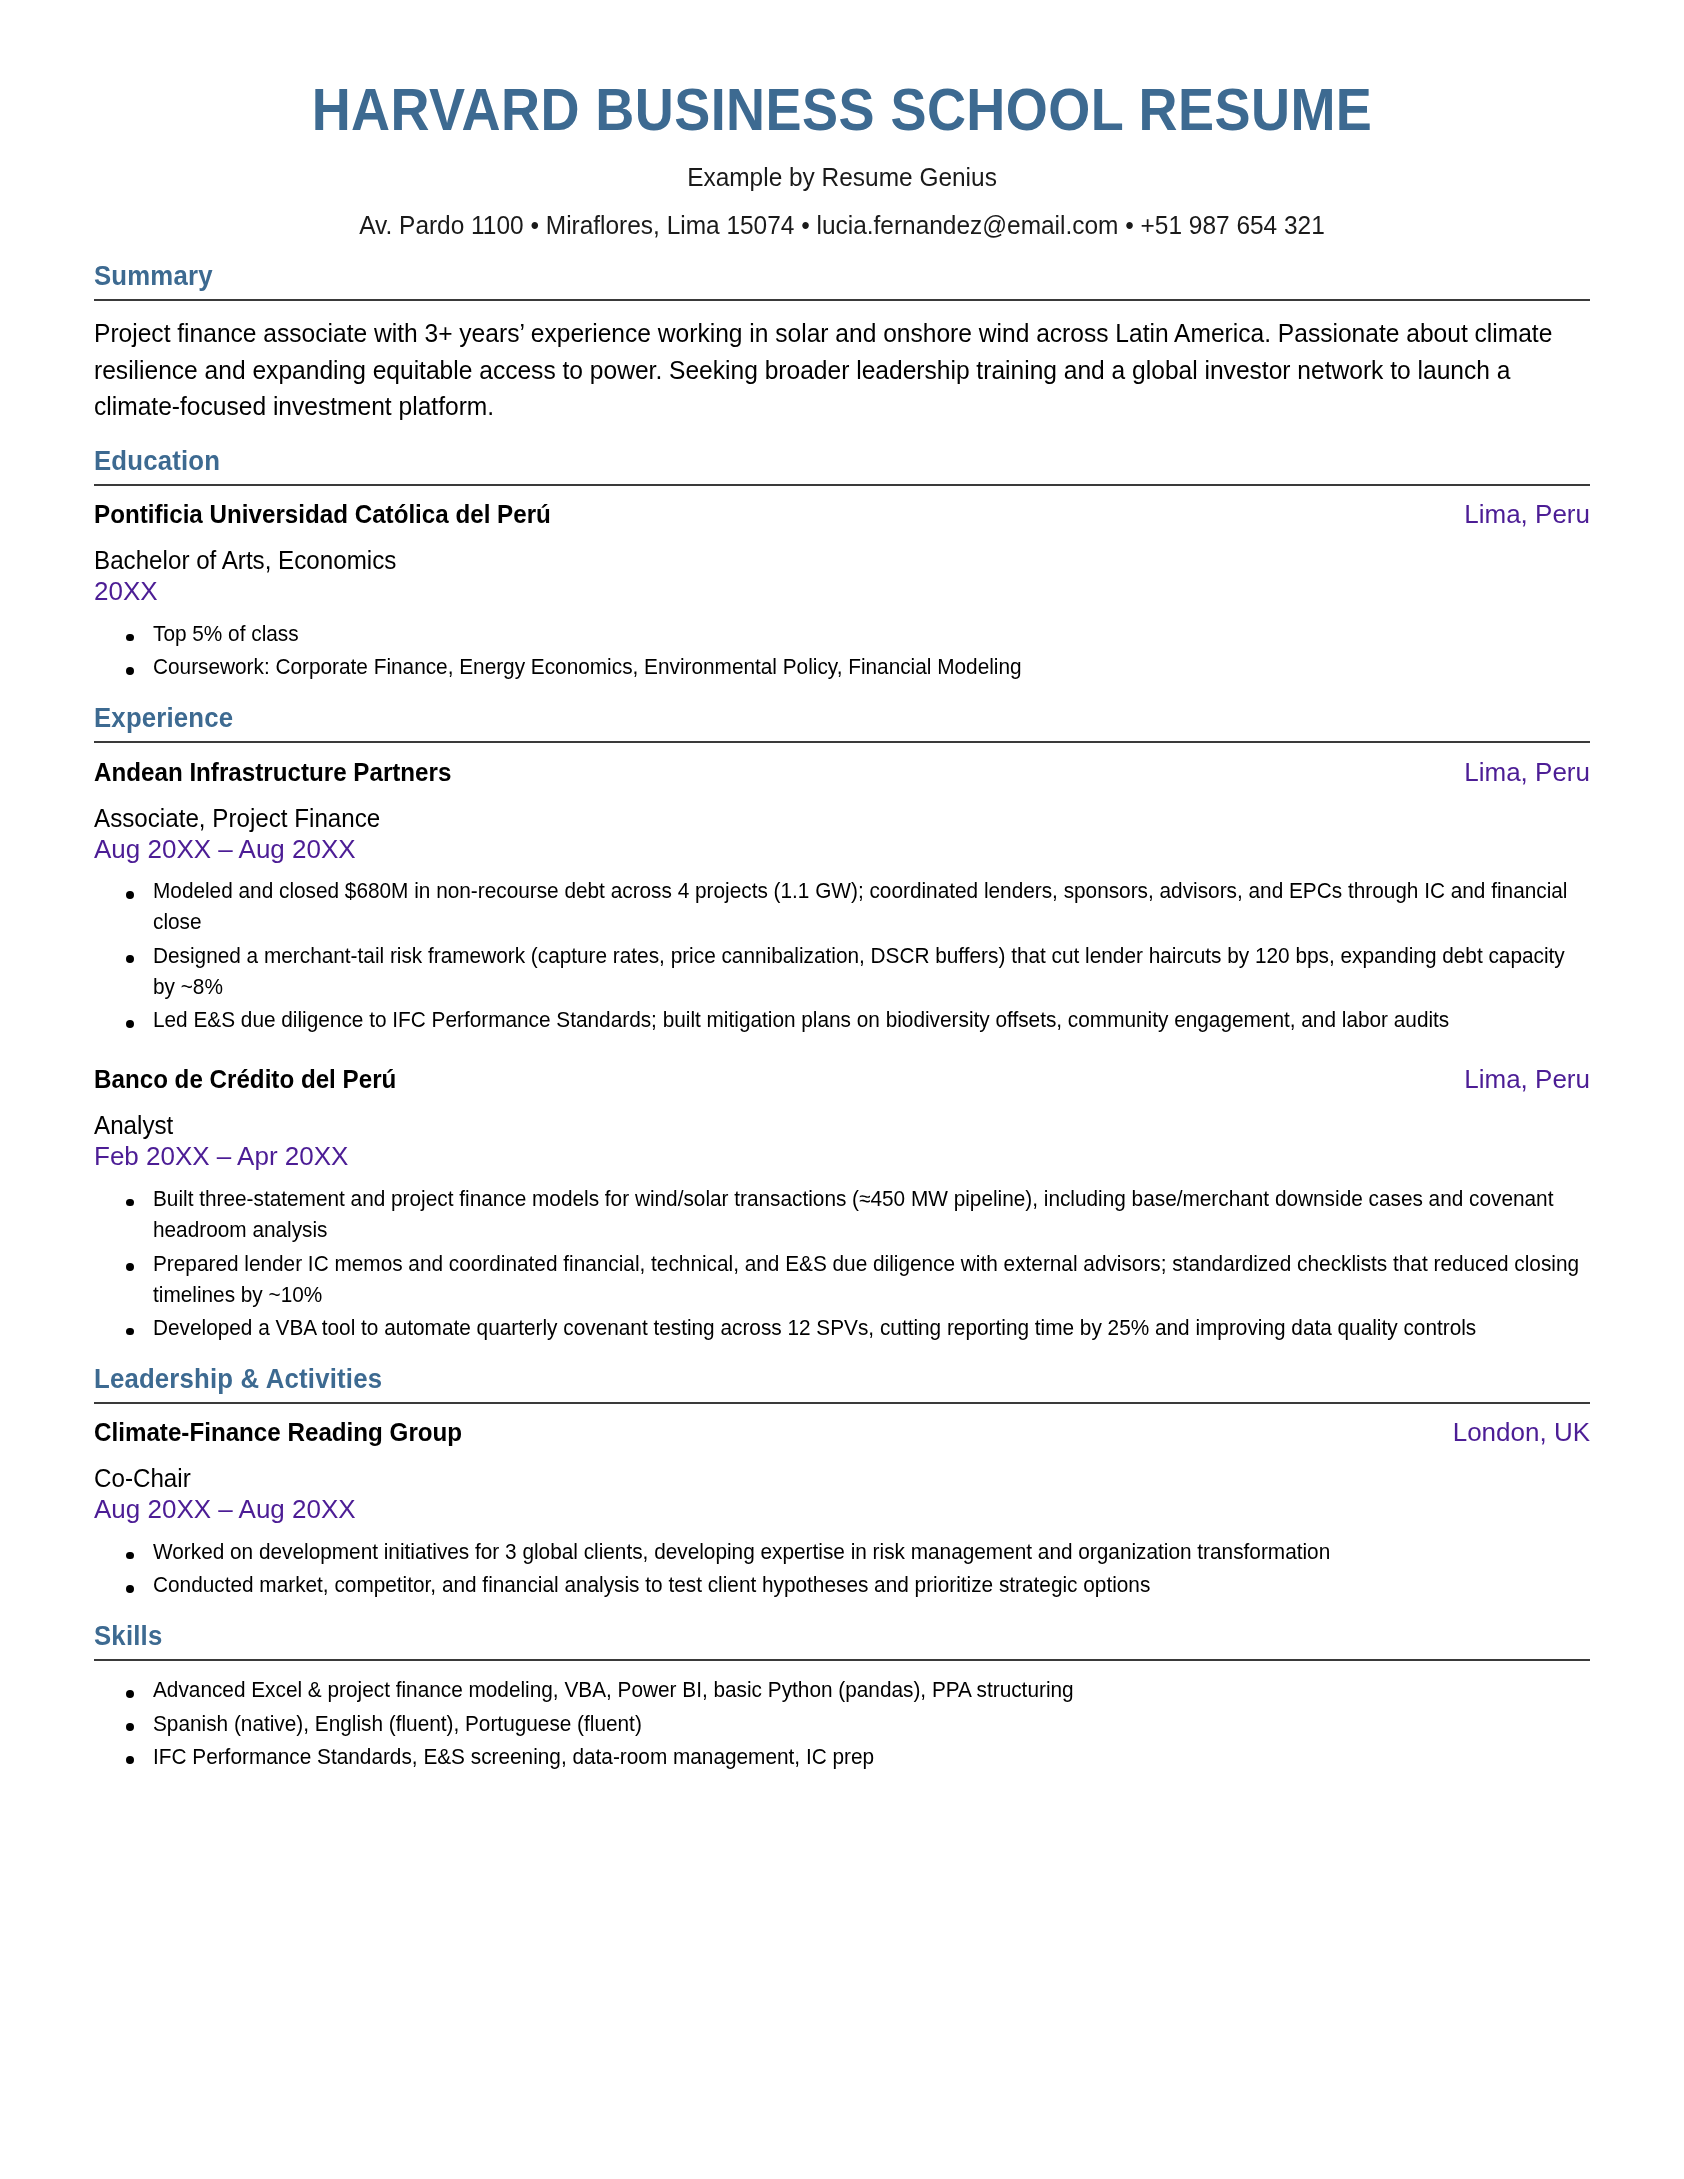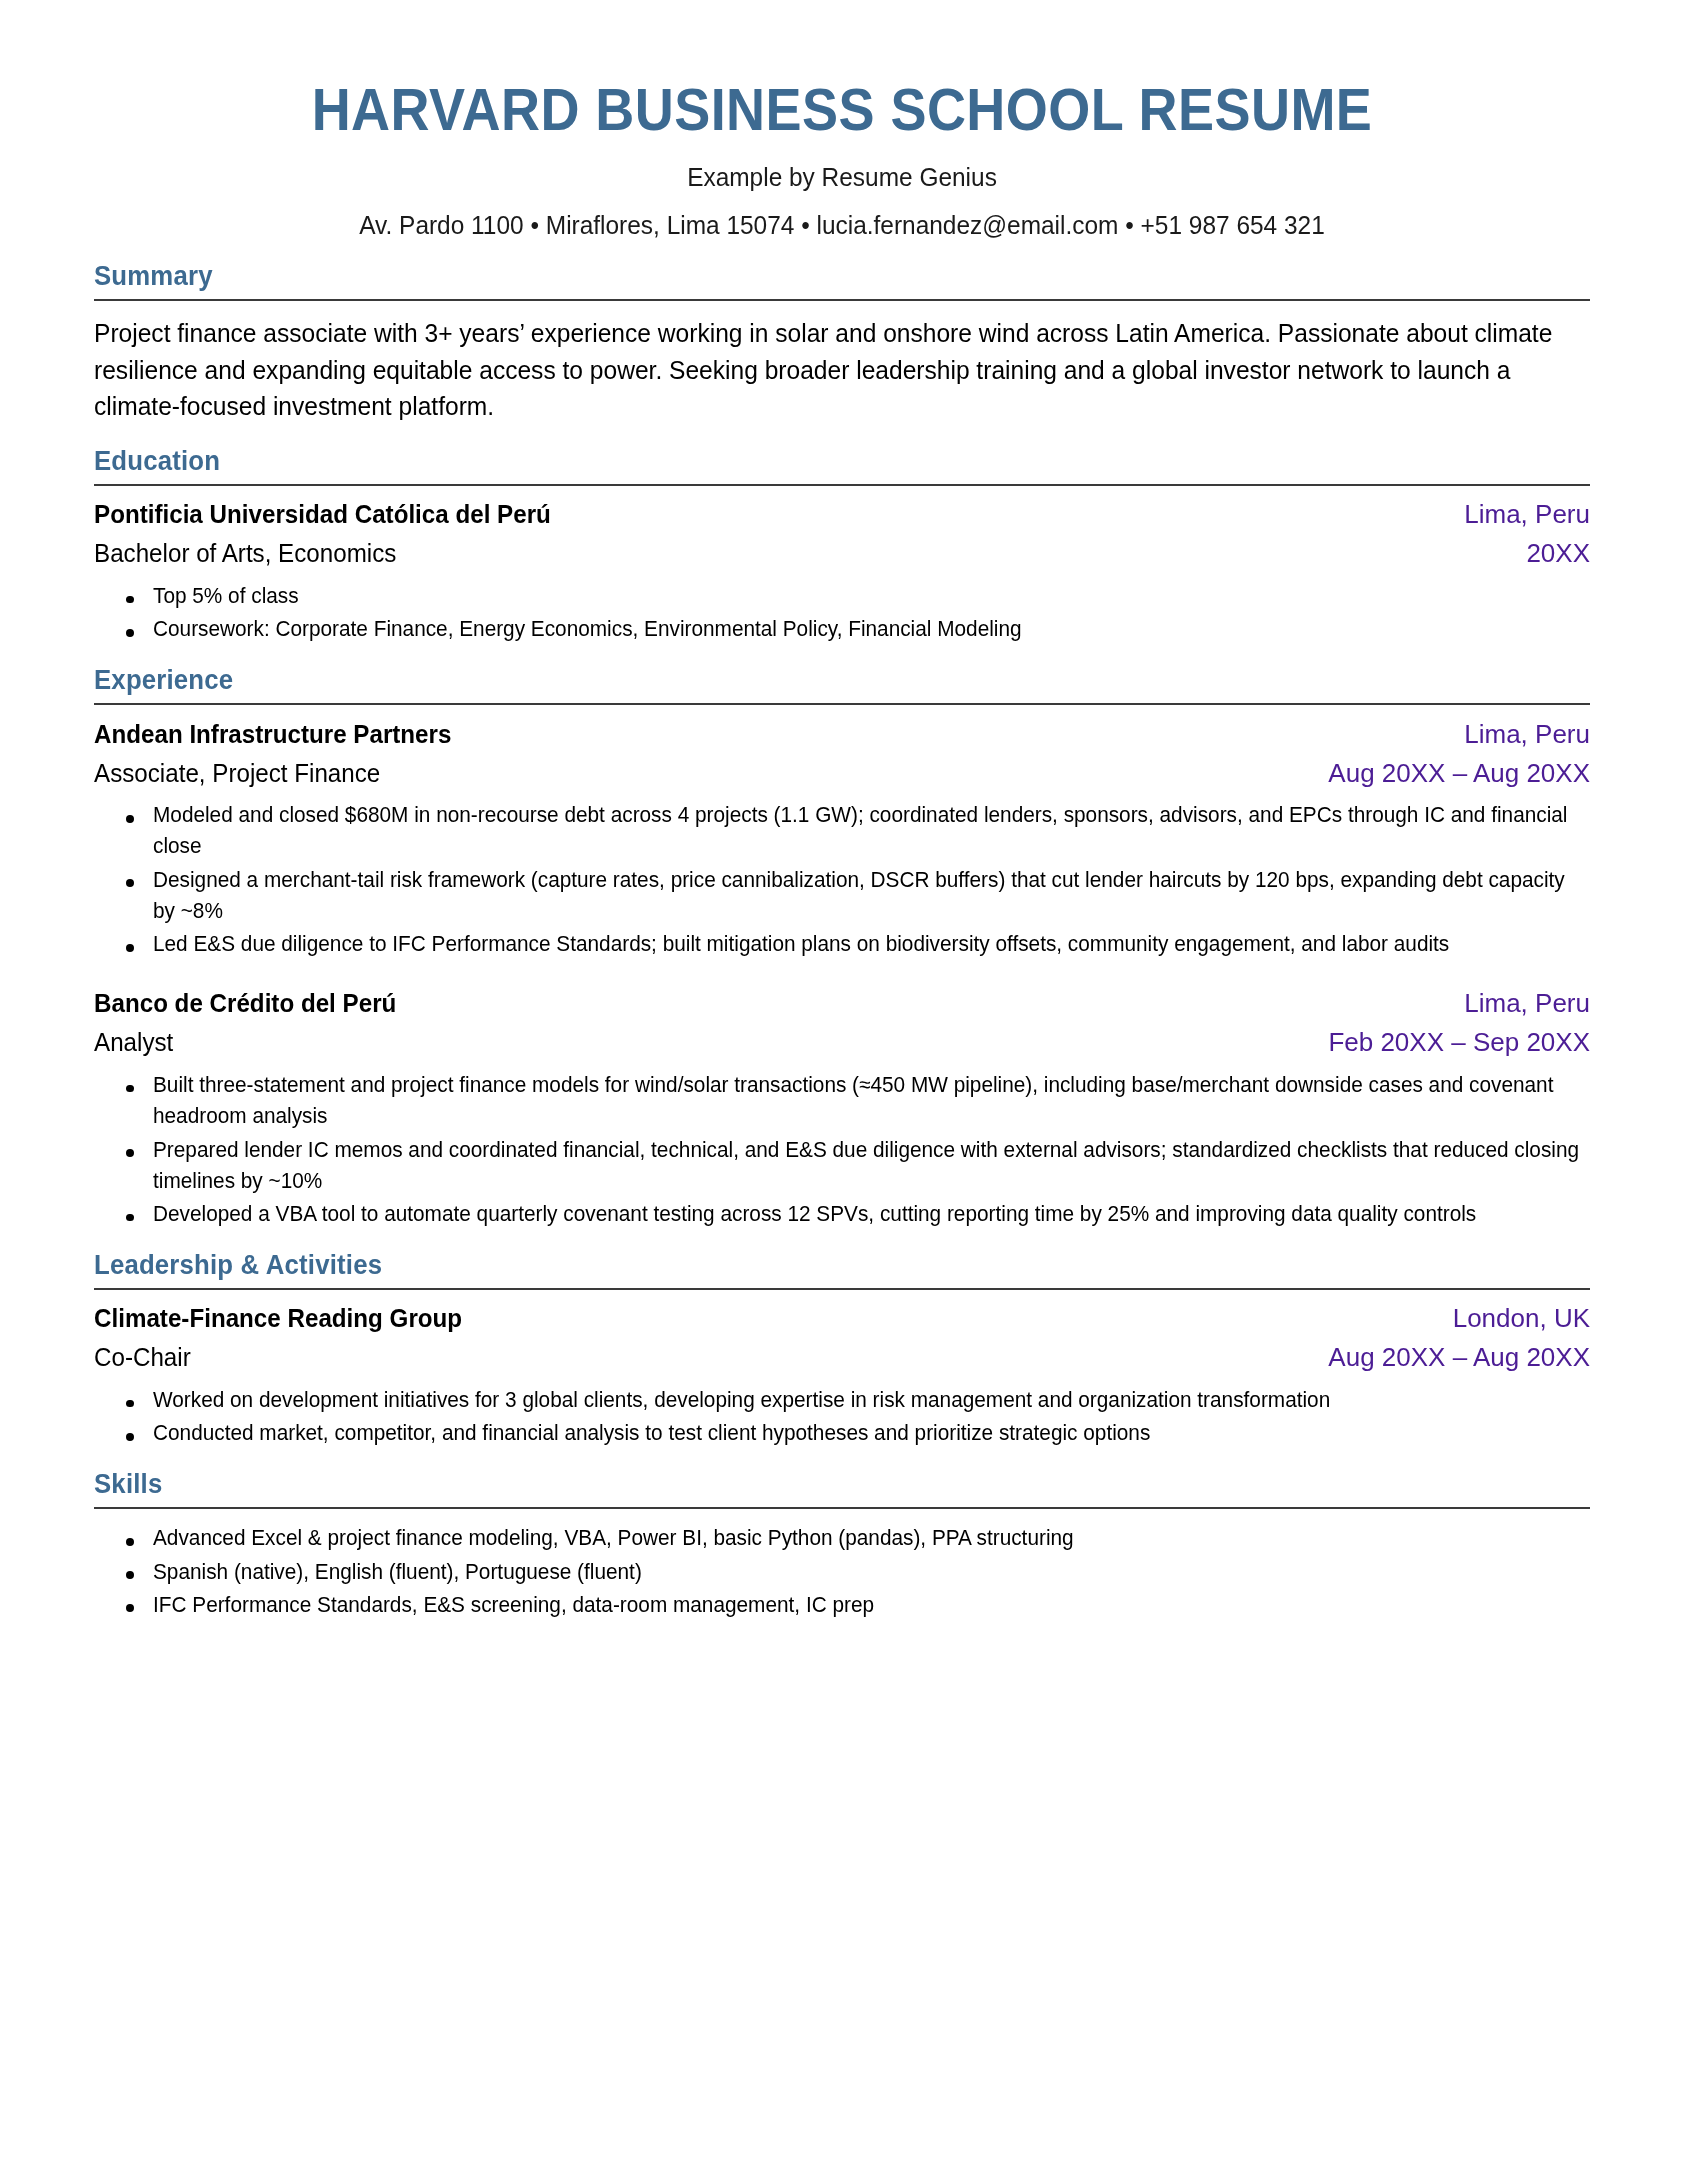--- a/index.html
+++ b/index.html
@@ -107,21 +107,21 @@
     display: inline-block;
     white-space: nowrap;
   }
   .entry-right {
     flex: 0 0 auto;
     font-size: 26px;
     text-align: right;
     white-space: nowrap;
     color: #4c1d95;
   }
-  .entry-row.second { margin-top: 8px; }
+  .entry-row.second { margin-top: 15px; flex-direction: column; }
 
   
   ul.bullets {
     margin: 10.7px 0 0 0;
     padding-left: 59px;
     list-style: none;
   }
   ul.bullets li {
     position: relative;
     font-size: 22px;
@@ -226,21 +226,21 @@
       <div class="entry-row">
         <div class="entry-left-wrap">
           <span class="entry-org">Banco de Crédito del Perú</span>
         </div>
         <div class="entry-right">Lima, Peru</div>
       </div>
       <div class="entry-row second">
         <div class="entry-left-wrap">
           <span class="entry-role">Analyst</span>
         </div>
-        <div class="entry-right">Feb 20XX – Sep 20XX</div>
+        <div class="entry-right">Feb 20XX – Apr 20XX</div>
       </div>
       <ul class="bullets">
         <li>
             <span class="btxt">Built three-statement and project finance models for wind/solar transactions (≈450 MW pipeline), including base/merchant downside cases and covenant headroom analysis</span>
           </li>
         <li>
             <span class="btxt">Prepared lender IC memos and coordinated financial, technical, and E&amp;S due diligence with external advisors; standardized checklists that reduced closing timelines by ~10%</span>
           </li>
         <li>
             <span class="btxt">Developed a VBA tool to automate quarterly covenant testing across 12 SPVs, cutting reporting time by 25% and improving data quality controls</span>

